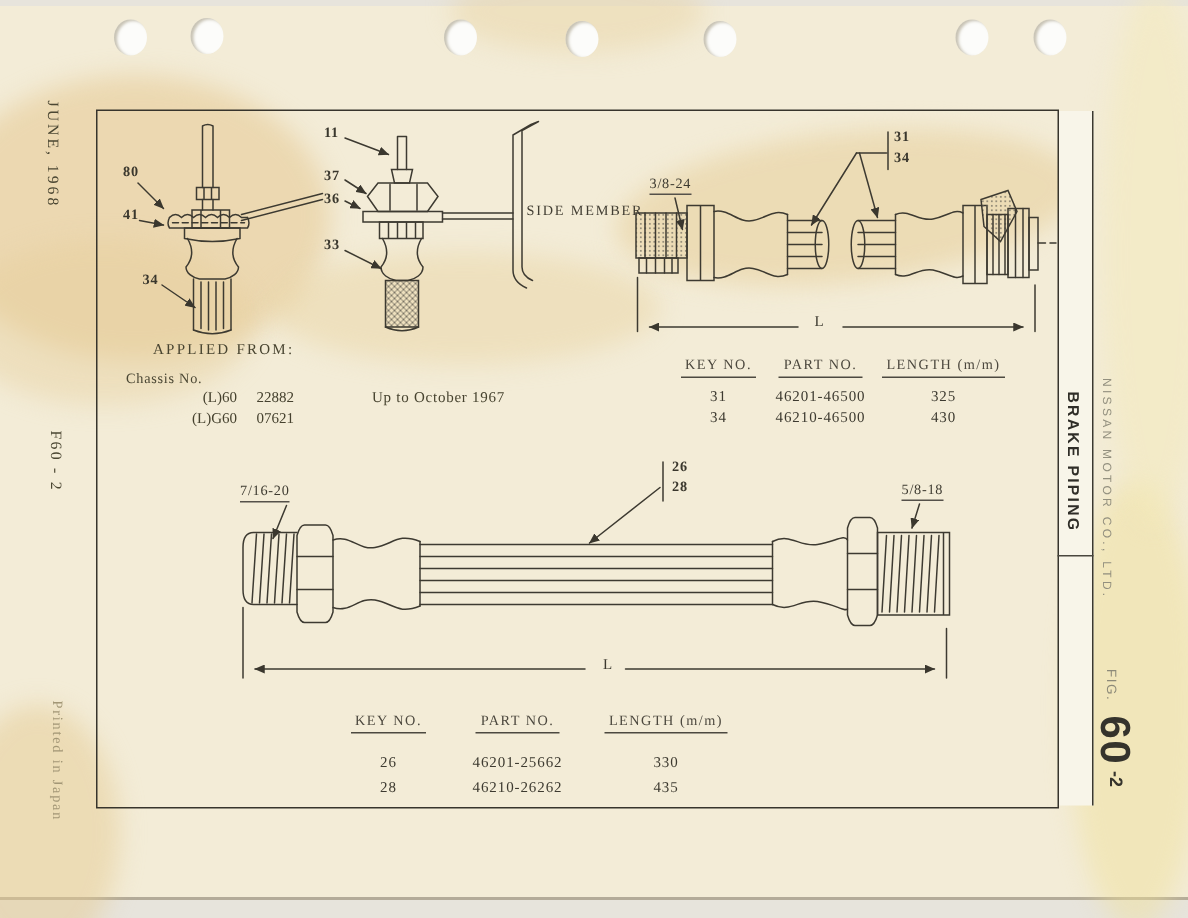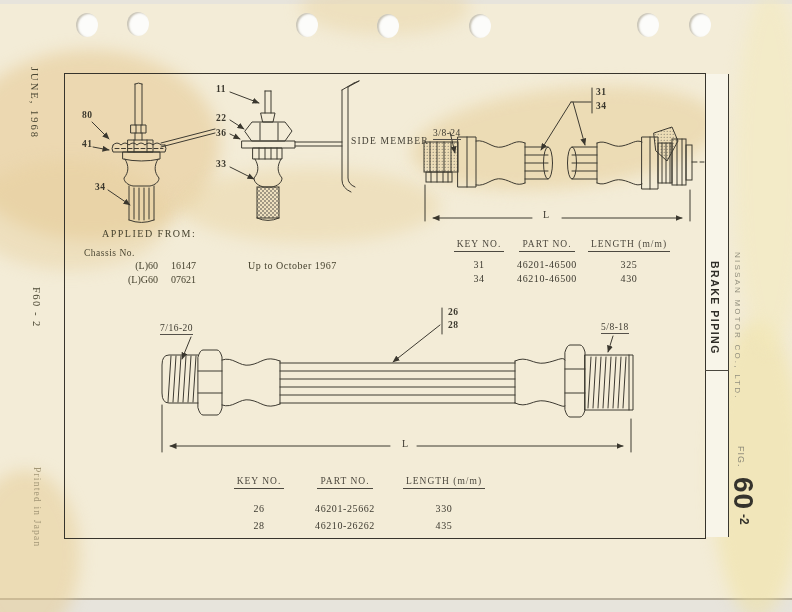--- a/index.html
+++ b/index.html
@@ -115,21 +115,21 @@
       <rect x="42" y="112" width="22" height="31" fill="url(#kn2)"></rect>
       <path d="M42,143 Q53,148 64,143"></path>
       <path d="M127,15 V105 Q127,113 136,117 M133,12 V103 Q133,109 140,112 M127,15 L139,8 M133,12 L144,6 M139,8 L144,6"></path>
       <path d="M15,17 L44,28" marker-end="url(#ar2)"></path>
       <path d="M15,45 L29,54" marker-end="url(#ar2)"></path>
       <path d="M15,59 L25,64" marker-end="url(#ar2)"></path>
       <path d="M15,92 L39,104" marker-end="url(#ar2)"></path>
     </g>
   </svg>
   <span class="callout" style="left:216px;top:84px;">11</span>
-  <span class="callout" style="left:216px;top:113px;">22</span>
+  <span class="callout" style="left:216px;top:113px;">37</span>
   <span class="callout" style="left:216px;top:128px;">36</span>
   <span class="callout" style="left:216px;top:159px;font-family:Liberation Serif, serif;">33</span>
   <span class="doc" style="position:absolute;left:351px;top:136px;font-size:9.5px;letter-spacing:1.2px;color:#423e33;">SIDE MEMBER</span>
 
   <svg class="fig" style="left:420px;top:85px;" width="285" height="140" viewBox="0 0 285 140">
     <defs>
       <marker id="ar3" markerWidth="7" markerHeight="6" refX="6.5" refY="3" orient="auto">
         <path d="M0,0 L7,3 L0,6 Z" fill="#3a372e"></path>
       </marker>
       <pattern id="dt3" width="3" height="3" patternUnits="userSpaceOnUse">
@@ -162,21 +162,21 @@
       <path d="M272,77 H284" stroke-dasharray="5,3"></path>
       <path d="M5,100 V136 M270,105 V136"></path>
       <path d="M112,133 H13" marker-end="url(#ar3)"></path>
       <path d="M142,133 H262" marker-end="url(#ar3)"></path>
       <path d="M172,3 V28 M151,17 H171"></path>
       <path d="M151,17 L121,65" marker-end="url(#ar3)"></path>
       <path d="M153,17 L165,60" marker-end="url(#ar3)"></path>
       <path d="M30,47 L35,68" marker-end="url(#ar3)"></path>
     </g>
   </svg>
-  <span class="spec" style="left:433px;top:118px;margin-top:10px;">3/8-24</span>
+  <span class="spec" style="left:433px;top:118px;">3/8-24</span>
   <span class="callout" style="left:596px;top:87px;">31</span>
   <span class="callout" style="left:596px;top:101px;">34</span>
   <span class="dimL" style="left:543px;top:209px;">L</span>
 
   <div class="ptab" style="left:450px;top:233px;">
     <div class="h">
       <div class="c" style="width:58px;"><span>KEY NO.</span></div>
       <div class="c" style="width:78px;"><span>PART NO.</span></div>
       <div class="c" style="width:86px;"><span>LENGTH (m/m)</span></div>
     </div>
@@ -189,21 +189,21 @@
       <div class="c" style="width:58px;">34</div>
       <div class="c" style="width:78px;">46210-46500</div>
       <div class="c" style="width:86px;">430</div>
     </div>
   </div>
 
   <span class="doc" style="position:absolute;left:102px;top:228px;font-size:10px;letter-spacing:1.5px;color:#47432f;">APPLIED FROM:</span>
   <span class="doc" style="position:absolute;left:84px;top:248px;font-size:9.5px;letter-spacing:0.5px;color:#4a4633;">Chassis No.</span>
   <div class="doc" style="position:absolute;left:118px;top:260px;display:flex;font-size:10px;color:#45412e;">
     <span style="width:40px;text-align:right;">(L)60</span>
-    <span style="margin-left:13px;">16147</span>
+    <span style="margin-left:13px;">22882</span>
   </div>
   <div class="doc" style="position:absolute;left:118px;top:274px;display:flex;font-size:10px;color:#45412e;">
     <span style="width:40px;text-align:right;">(L)G60</span>
     <span style="margin-left:13px;">07621</span>
   </div>
   <span class="doc" style="position:absolute;left:248px;top:260px;font-size:10px;letter-spacing:0.5px;color:#47432f;">Up to October 1967</span>
 
   <svg class="fig" style="left:155px;top:300px;" width="490" height="160" viewBox="0 0 490 160">
     <defs>
       <marker id="ar4" markerWidth="7" markerHeight="6" refX="6.5" refY="3" orient="auto">

